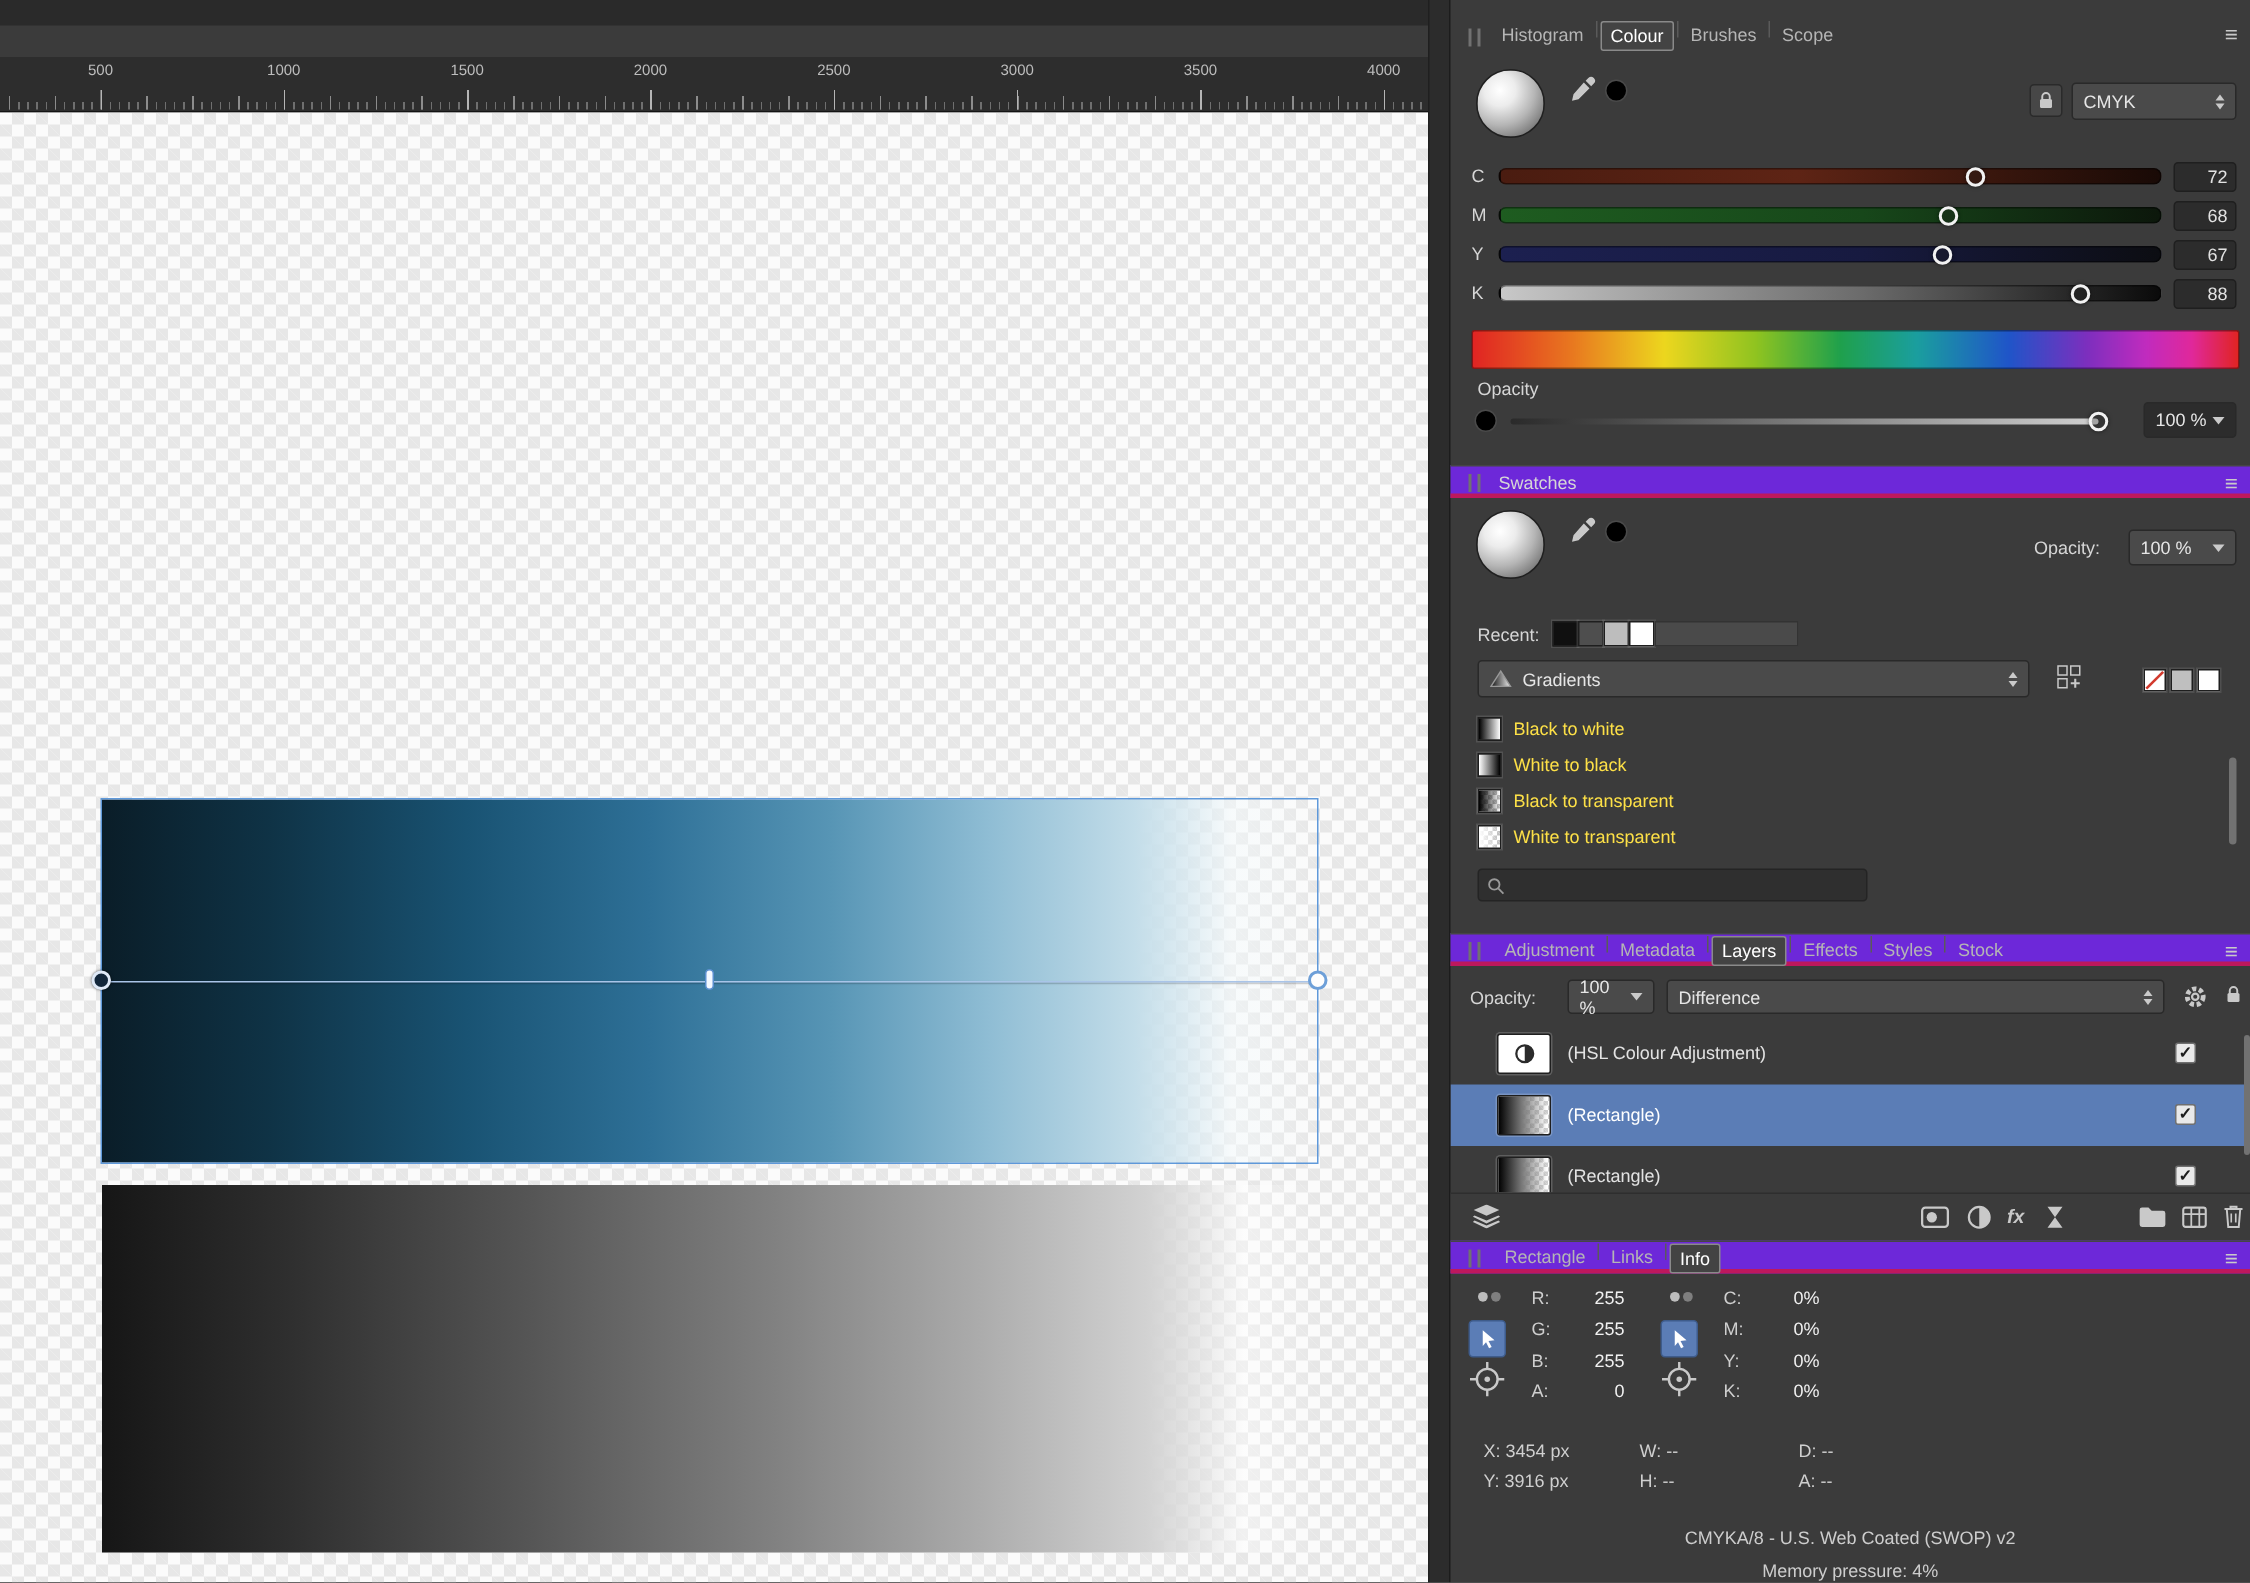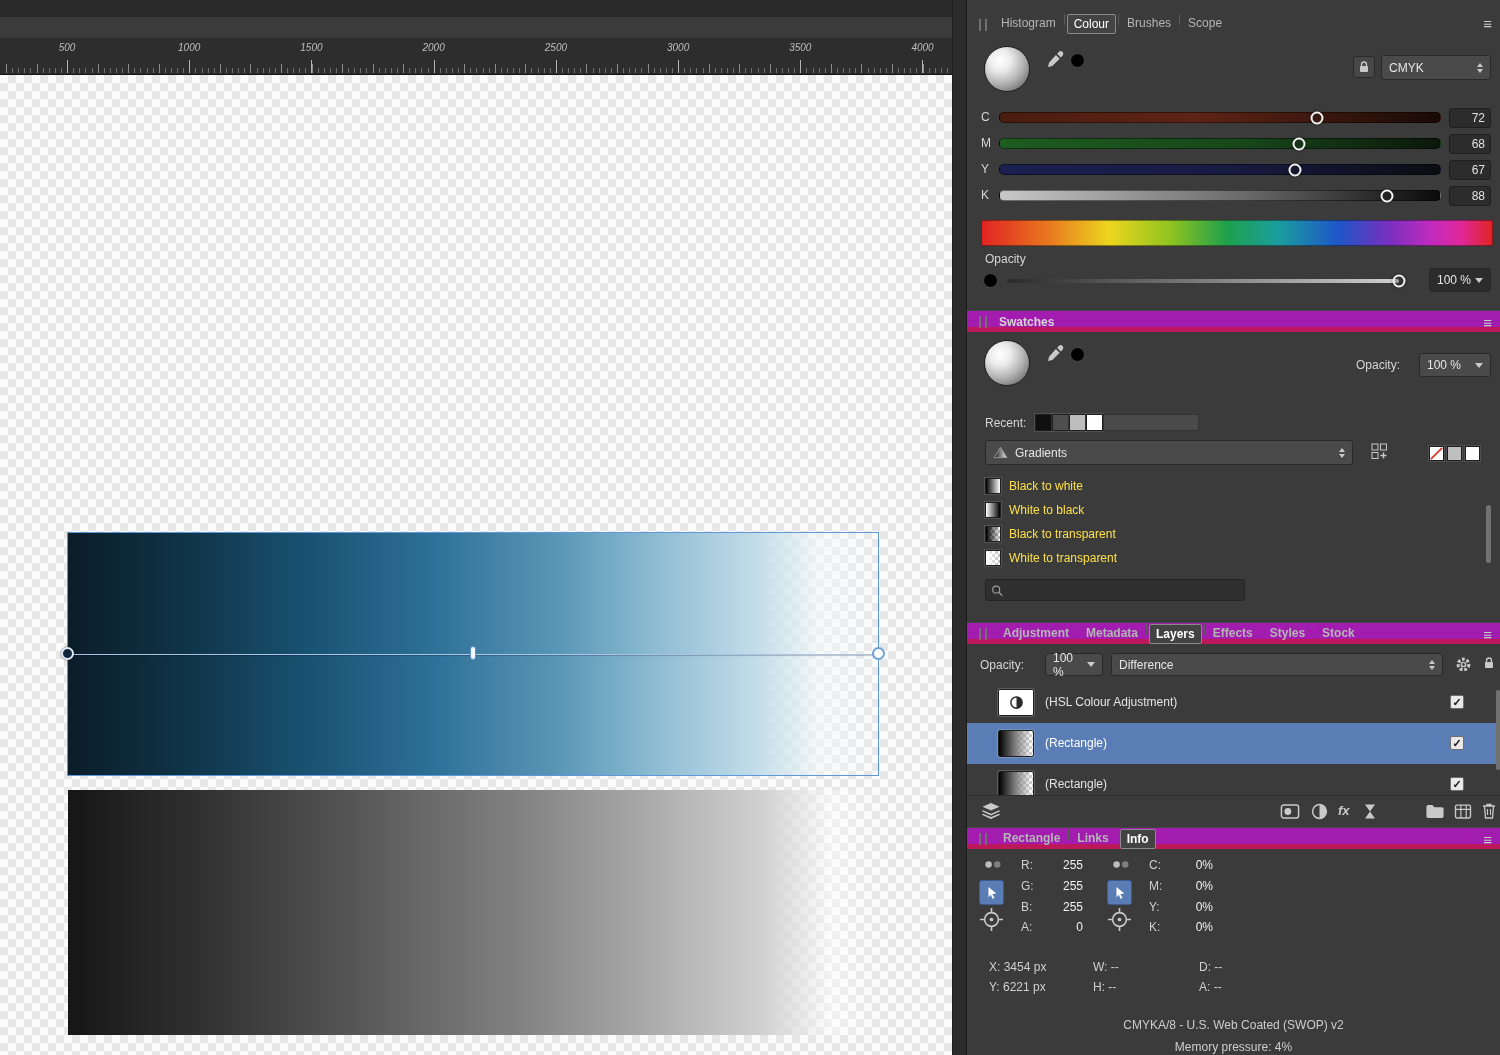--- a/index.html
+++ b/index.html
@@ -4,42 +4,42 @@
 <style>
   *{margin:0;padding:0;box-sizing:border-box;}
   html,body{background:#222;}
   #app{position:relative;width:1500px;height:1055px;overflow:hidden;
        font-family:"Liberation Sans",sans-serif;font-size:12px;color:#cfcfcf;background:#3b3b3b;}
   .a{position:absolute;}
 
   
   .doc-tab{background:#171717;color:#d8d8d8;display:flex;align-items:center;justify-content:center;font-size:12px;}
   .ruler{background:#2d2d2d;border-bottom:1px solid #141414;}
-  .ruler-num{position:absolute;width:40px;text-align:center;font-size:10px;color:#bdbdbd;top:4px;font-style:italic;}
+  .ruler-num{position:absolute;width:40px;text-align:center;font-size:10px;color:#bdbdbd;top:4px;}
   .ticks-minor{background-image:repeating-linear-gradient(to right,#6f6f6f 0 1px,transparent 1px 6.11px);}
   .ticks-med{background-image:repeating-linear-gradient(to right,#8c8c8c 0 1px,transparent 1px 30.55px);}
   .ticks-major{background-image:repeating-linear-gradient(to right,#b5b5b5 0 1px,transparent 1px 122.2px);}
   .checker{background-color:#fbfbfb;background-image:
       linear-gradient(45deg,#e7e7e7 25%,transparent 25%,transparent 75%,#e7e7e7 75%),
       linear-gradient(45deg,#e7e7e7 25%,transparent 25%,transparent 75%,#e7e7e7 75%);
       background-size:16px 16px;background-position:0 0,8px 8px;}
   .rect-blue{background:linear-gradient(to right,#0a1d28 0%,#0f3346 14%,#195373 30%,#2e7097 45%,
       #5795b5 60%,#8fbdd4 73%,#c3dde9 85%,rgba(244,250,252,.55) 93%,rgba(255,255,255,0) 100%);}
   .rect-gray{background:linear-gradient(to right,#161616 0%,#2e2e2e 15%,#555 35%,#808080 55%,
       #ababab 72%,#d2d2d2 86%,rgba(255,255,255,.4) 94%,rgba(255,255,255,0) 100%);}
   .selbox{border:1px solid rgba(86,148,216,.95);}
   .grad-line{background:#a9c4e8;box-shadow:0 1px 1px rgba(0,0,0,.25);}
   .gh-start{width:13px;height:13px;border-radius:50%;background:#12263a;border:2px solid #dfe9f7;box-shadow:0 0 2px rgba(0,0,0,.6);}
   .gh-end{width:13px;height:13px;border-radius:50%;background:#fdfdfd;border:2px solid #6d9fd8;}
   .gh-mid{width:6px;height:14px;border-radius:3px;background:#f4f8ff;border:1px solid #5b8fd0;}
 
   
   .panel{background:#3b3b3b;border-left:1px solid #1c1c1c;}
   .section{position:absolute;left:0;right:0;}
-  .hdr{position:absolute;left:0;right:0;height:22px;background:#a21caf;border-top:1px solid #464646;border-bottom:5px solid #be185d;font-weight:bold;}
+  .hdr{position:absolute;left:0;right:0;height:22px;background:#6d28d9;border-top:1px solid #464646;border-bottom:3px solid #be185d;}
   .hdr-title{position:absolute;top:4px;font-size:12px;color:#d6d6d6;}
   .grip{position:absolute;width:8px;height:12px;border-left:2px solid #717171;border-right:2px solid #717171;}
   .menuicon{position:absolute;color:#c9c9c9;font-size:15px;line-height:1;}
   .menuicon::before{content:"\2261";}
   .tabs{display:flex;align-items:flex-start;}
   .tab{padding:2px 6px;color:#b5b5b5;white-space:nowrap;}
   .tab.active{border:1px solid #8a8a8a;border-radius:2px;background:#434343;color:#fff;}
   .tabsep{width:1px;height:11px;background:#5a5a5a;margin:0 2px;}
   .ball{border-radius:50%;border:1px solid #202020;
         background:radial-gradient(circle at 34% 30%,#fff 0%,#ececec 25%,#b5b5b5 55%,#6f6f6f 85%,#525252 100%);}
@@ -479,21 +479,21 @@
       <span class="info-label" style="left:182px;top:31px">C:</span>
       <span class="info-val" style="left:200px;top:31px;width:46px">0%</span>
       <span class="info-label" style="left:182px;top:52px">M:</span>
       <span class="info-val" style="left:200px;top:52px;width:46px">0%</span>
       <span class="info-label" style="left:182px;top:73px">Y:</span>
       <span class="info-val" style="left:200px;top:73px;width:46px">0%</span>
       <span class="info-label" style="left:182px;top:93px">K:</span>
       <span class="info-val" style="left:200px;top:93px;width:46px">0%</span>
 
       <span class="info-label" style="left:22px;top:133px">X: 3454 px</span>
-      <span class="info-label" style="left:22px;top:153px">Y: 6221 px</span>
+      <span class="info-label" style="left:22px;top:153px">Y: 3916 px</span>
       <span class="info-label" style="left:126px;top:133px">W: --</span>
       <span class="info-label" style="left:126px;top:153px">H: --</span>
       <span class="info-label" style="left:232px;top:133px">D: --</span>
       <span class="info-label" style="left:232px;top:153px">A: --</span>
 
       <div class="status-line" style="top:191px">CMYKA/8 - U.S. Web Coated (SWOP) v2</div>
       <div class="status-line" style="top:213px">Memory pressure: 4%</div>
     </div>
   </div>
 </div>

